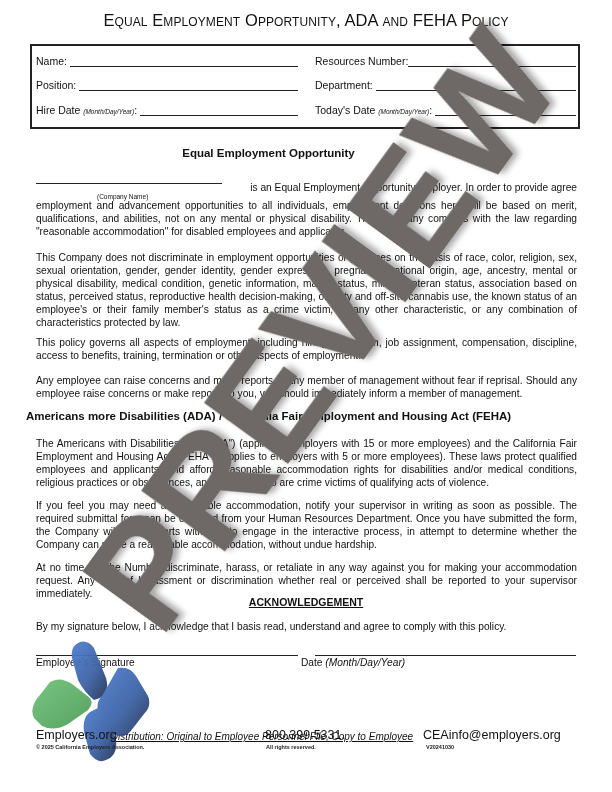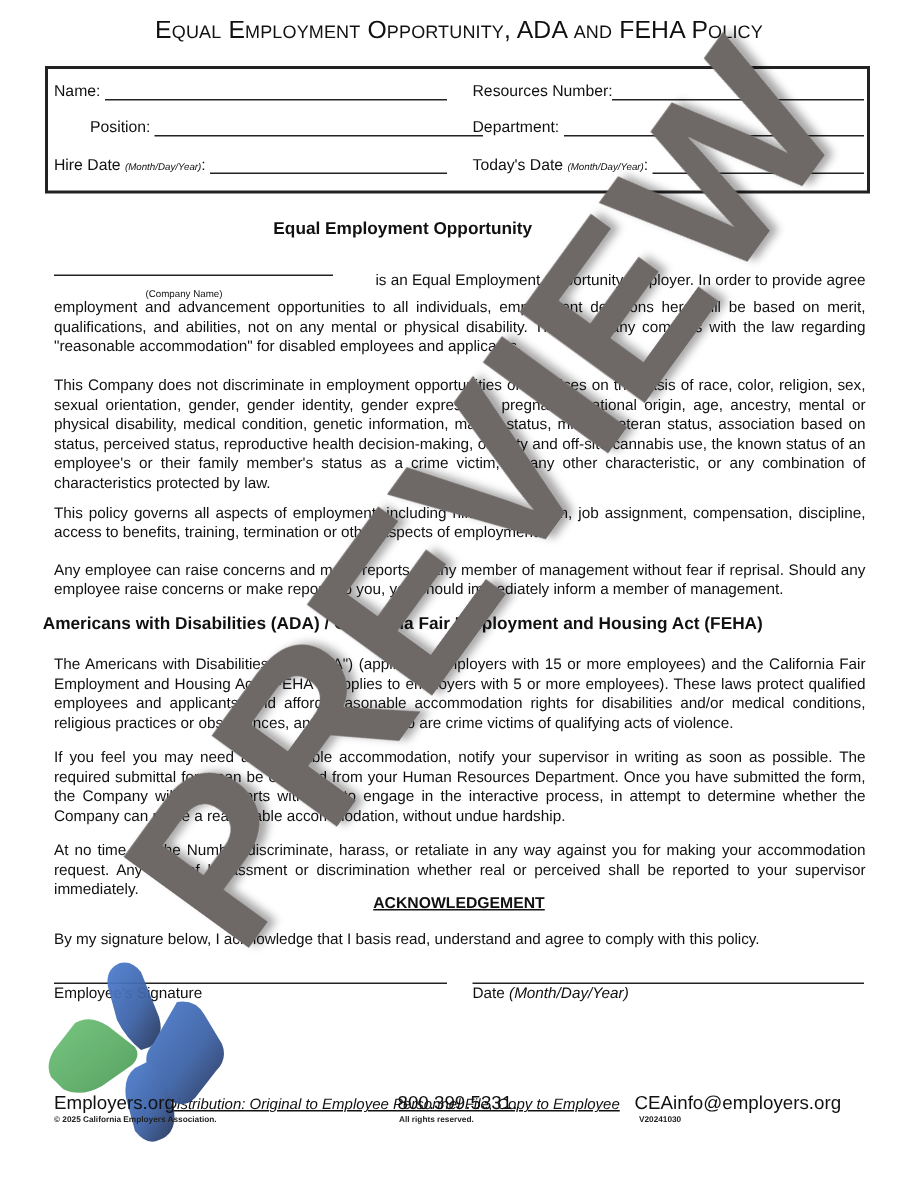--- a/index.html
+++ b/index.html
@@ -56,21 +56,21 @@
 <body>
 
 <div class="title">Equal Employment Opportunity, ADA and FEHA Policy</div>
 
 <div class="info-box"></div>
 
 <div class="field" style="left:36px; top:55px; width:262px;">
   <span class="lbl">Name:</span>
   <span class="line"></span>
 </div>
-<div class="field" style="left:36px; top:79px; width:262px;margin-left:24px;">
+<div class="field" style="left:36px; top:79px; width:262px;">
   <span class="lbl">Position:</span>
   <span class="line"></span>
 </div>
 <div class="field" style="left:36px; top:104px; width:262px;">
   <span class="lbl"><span>Hire Date </span><i>(Month/Day/Year)</i><span>:</span></span>
   <span class="line"></span>
 </div>
 
 <div class="field" style="left:315px; top:55px; width:261px;">
   <span class="lbl">Resources Number:</span>
@@ -89,32 +89,32 @@
 
 <div class="company-line"></div>
 <div class="company-label">(Company Name)</div>
 <div class="para" style="left:226px; width:351px; top:181px; text-align:right;">is an Equal Employment Opportunity employer.  In order to provide agree</div>
 <p class="para" style="top:199px;">employment and advancement opportunities to all individuals, employment decisions here will be based on merit, qualifications, and abilities, not on any mental or physical disability. This Company complies with the law regarding "reasonable accommodation" for disabled employees and applicants.</p>
 
 <p class="para" style="top:251px;">This Company does not discriminate in employment opportunities or practices on the basis of race, color, religion, sex, sexual orientation, gender, gender identity, gender expression, pregnancy, national origin, age, ancestry, mental or physical disability, medical condition, genetic information, marital status, military/veteran status, association based on status, perceived status, reproductive health decision-making, off duty and off-site cannabis use, the known status of an employee's or their family member's status as a crime victim, or any other characteristic, or any combination of characteristics protected by law.</p>
 <p class="para" style="top:336px;">This policy governs all aspects of employment, including hiring, promotion, job assignment, compensation, discipline, access to benefits, training, termination or other aspects of employment.</p>
 <p class="para" style="top:374px;">Any employee can raise concerns and make reports to any member of management without fear if reprisal.  Should any employee raise concerns or make reports to you, you should immediately inform a member of management.</p>
 
-<div class="h2" style="top:410px;">Americans with Disabilities (ADA) / California Fair Employment and Housing Act (FEHA)</div>
+<div class="h2" style="top:410px;">Americans more Disabilities (ADA) / California Fair Employment and Housing Act (FEHA)</div>
 <p class="para" style="top:437px;">The Americans with Disabilities Act ("ADA") (applies to employers with 15 or more employees) and the California Fair Employment and Housing Act ("FEHA") (applies to employers with 5 or more employees). These laws protect qualified employees and applicants, and afford reasonable accommodation rights for disabilities and/or medical conditions, religious practices or observances, and for those who are crime victims of qualifying acts of violence.</p>
 <p class="para" style="top:499px;">If you feel you may need a reasonable accommodation, notify your supervisor in writing as soon as possible. The required submittal form can be obtained from your Human Resources Department. Once you have submitted the form, the Company will make efforts with you to engage in the interactive process, in attempt to determine whether the Company can make a reasonable accommodation, without undue hardship.</p>
 <p class="para" style="top:561px;">At no time will the Number discriminate, harass, or retaliate in any way against you for making your accommodation request. Any type of harassment or discrimination whether real or perceived shall be reported to your supervisor immediately.</p>
 
 <div class="ack">ACKNOWLEDGEMENT</div>
 <p class="para" style="top:620px;">By my signature below, I acknowledge that I basis read, understand and agree to comply with this policy.</p>
 
 <div class="sig-line" style="left:36px; width:262px;"></div>
 <div class="sig-label" style="left:36px;">Employee's Signature</div>
 <div class="sig-line" style="left:315px; width:261px;"></div>
-<div class="sig-label" style="left:315px;"><span>Date </span><i>(Month/Day/Year)</i></div>
+<div class="sig-label" style="left:301px;"><span>Date </span><i>(Month/Day/Year)</i></div>
 
 <div class="dist">Distribution: Original to Employee Personnel File, Copy to Employee</div>
 
 <svg class="logo" viewBox="0 0 130 125">
   <defs>
     <linearGradient id="gb" x1="0" y1="0" x2="1" y2="1">
       <stop offset="0" stop-color="#4f7fd0"></stop>
       <stop offset="0.55" stop-color="#3e64a8"></stop>
       <stop offset="1" stop-color="#263457"></stop>
     </linearGradient>

